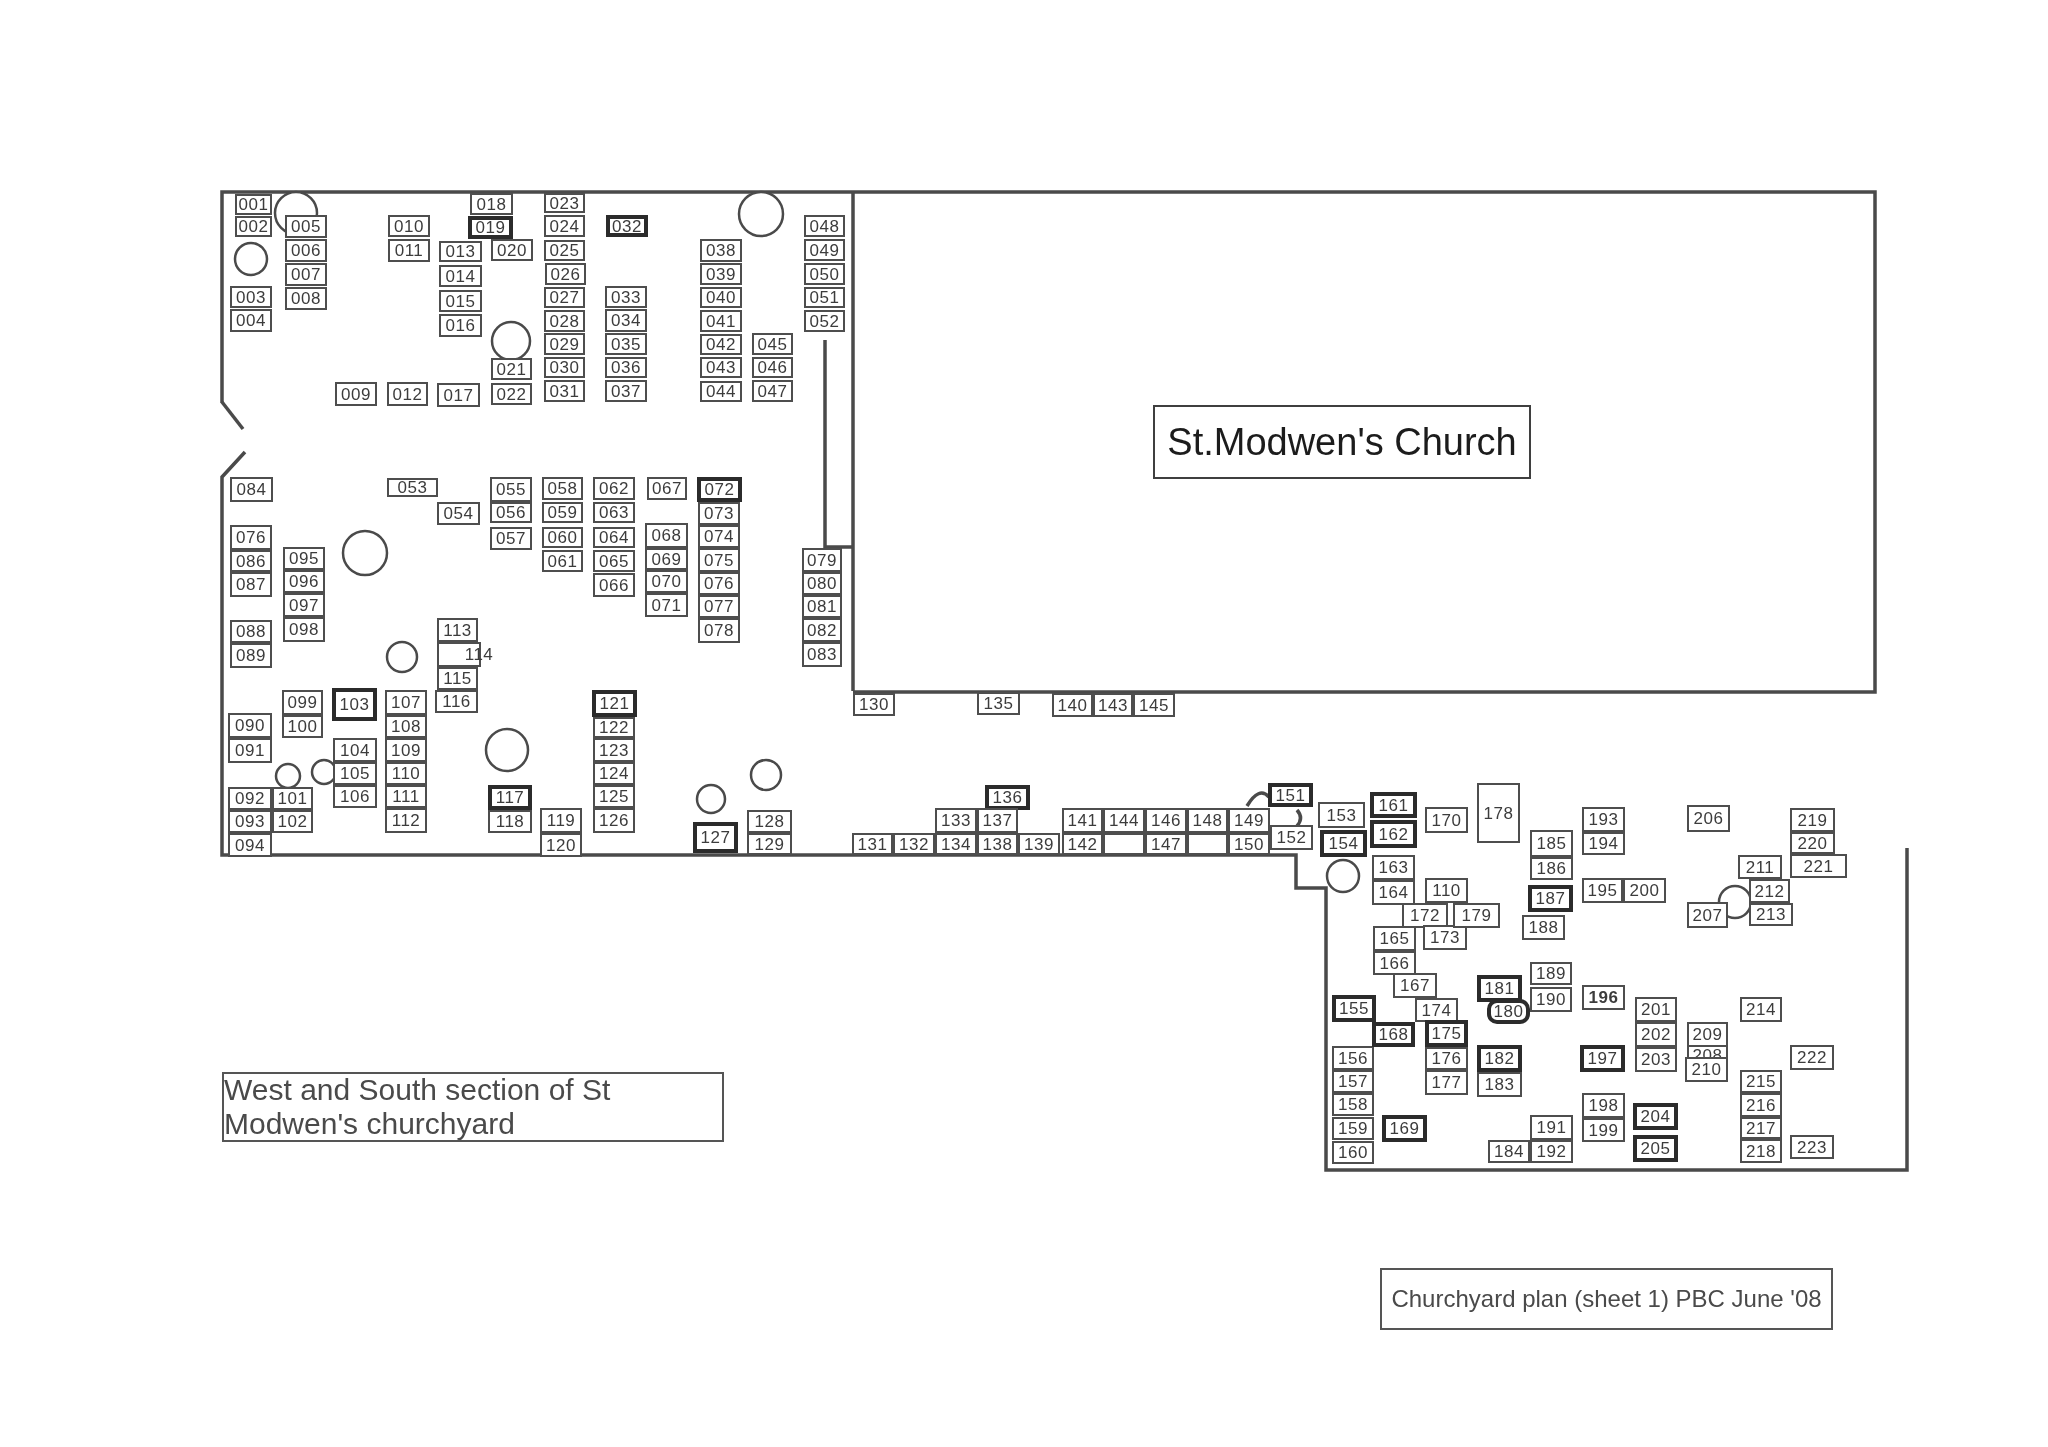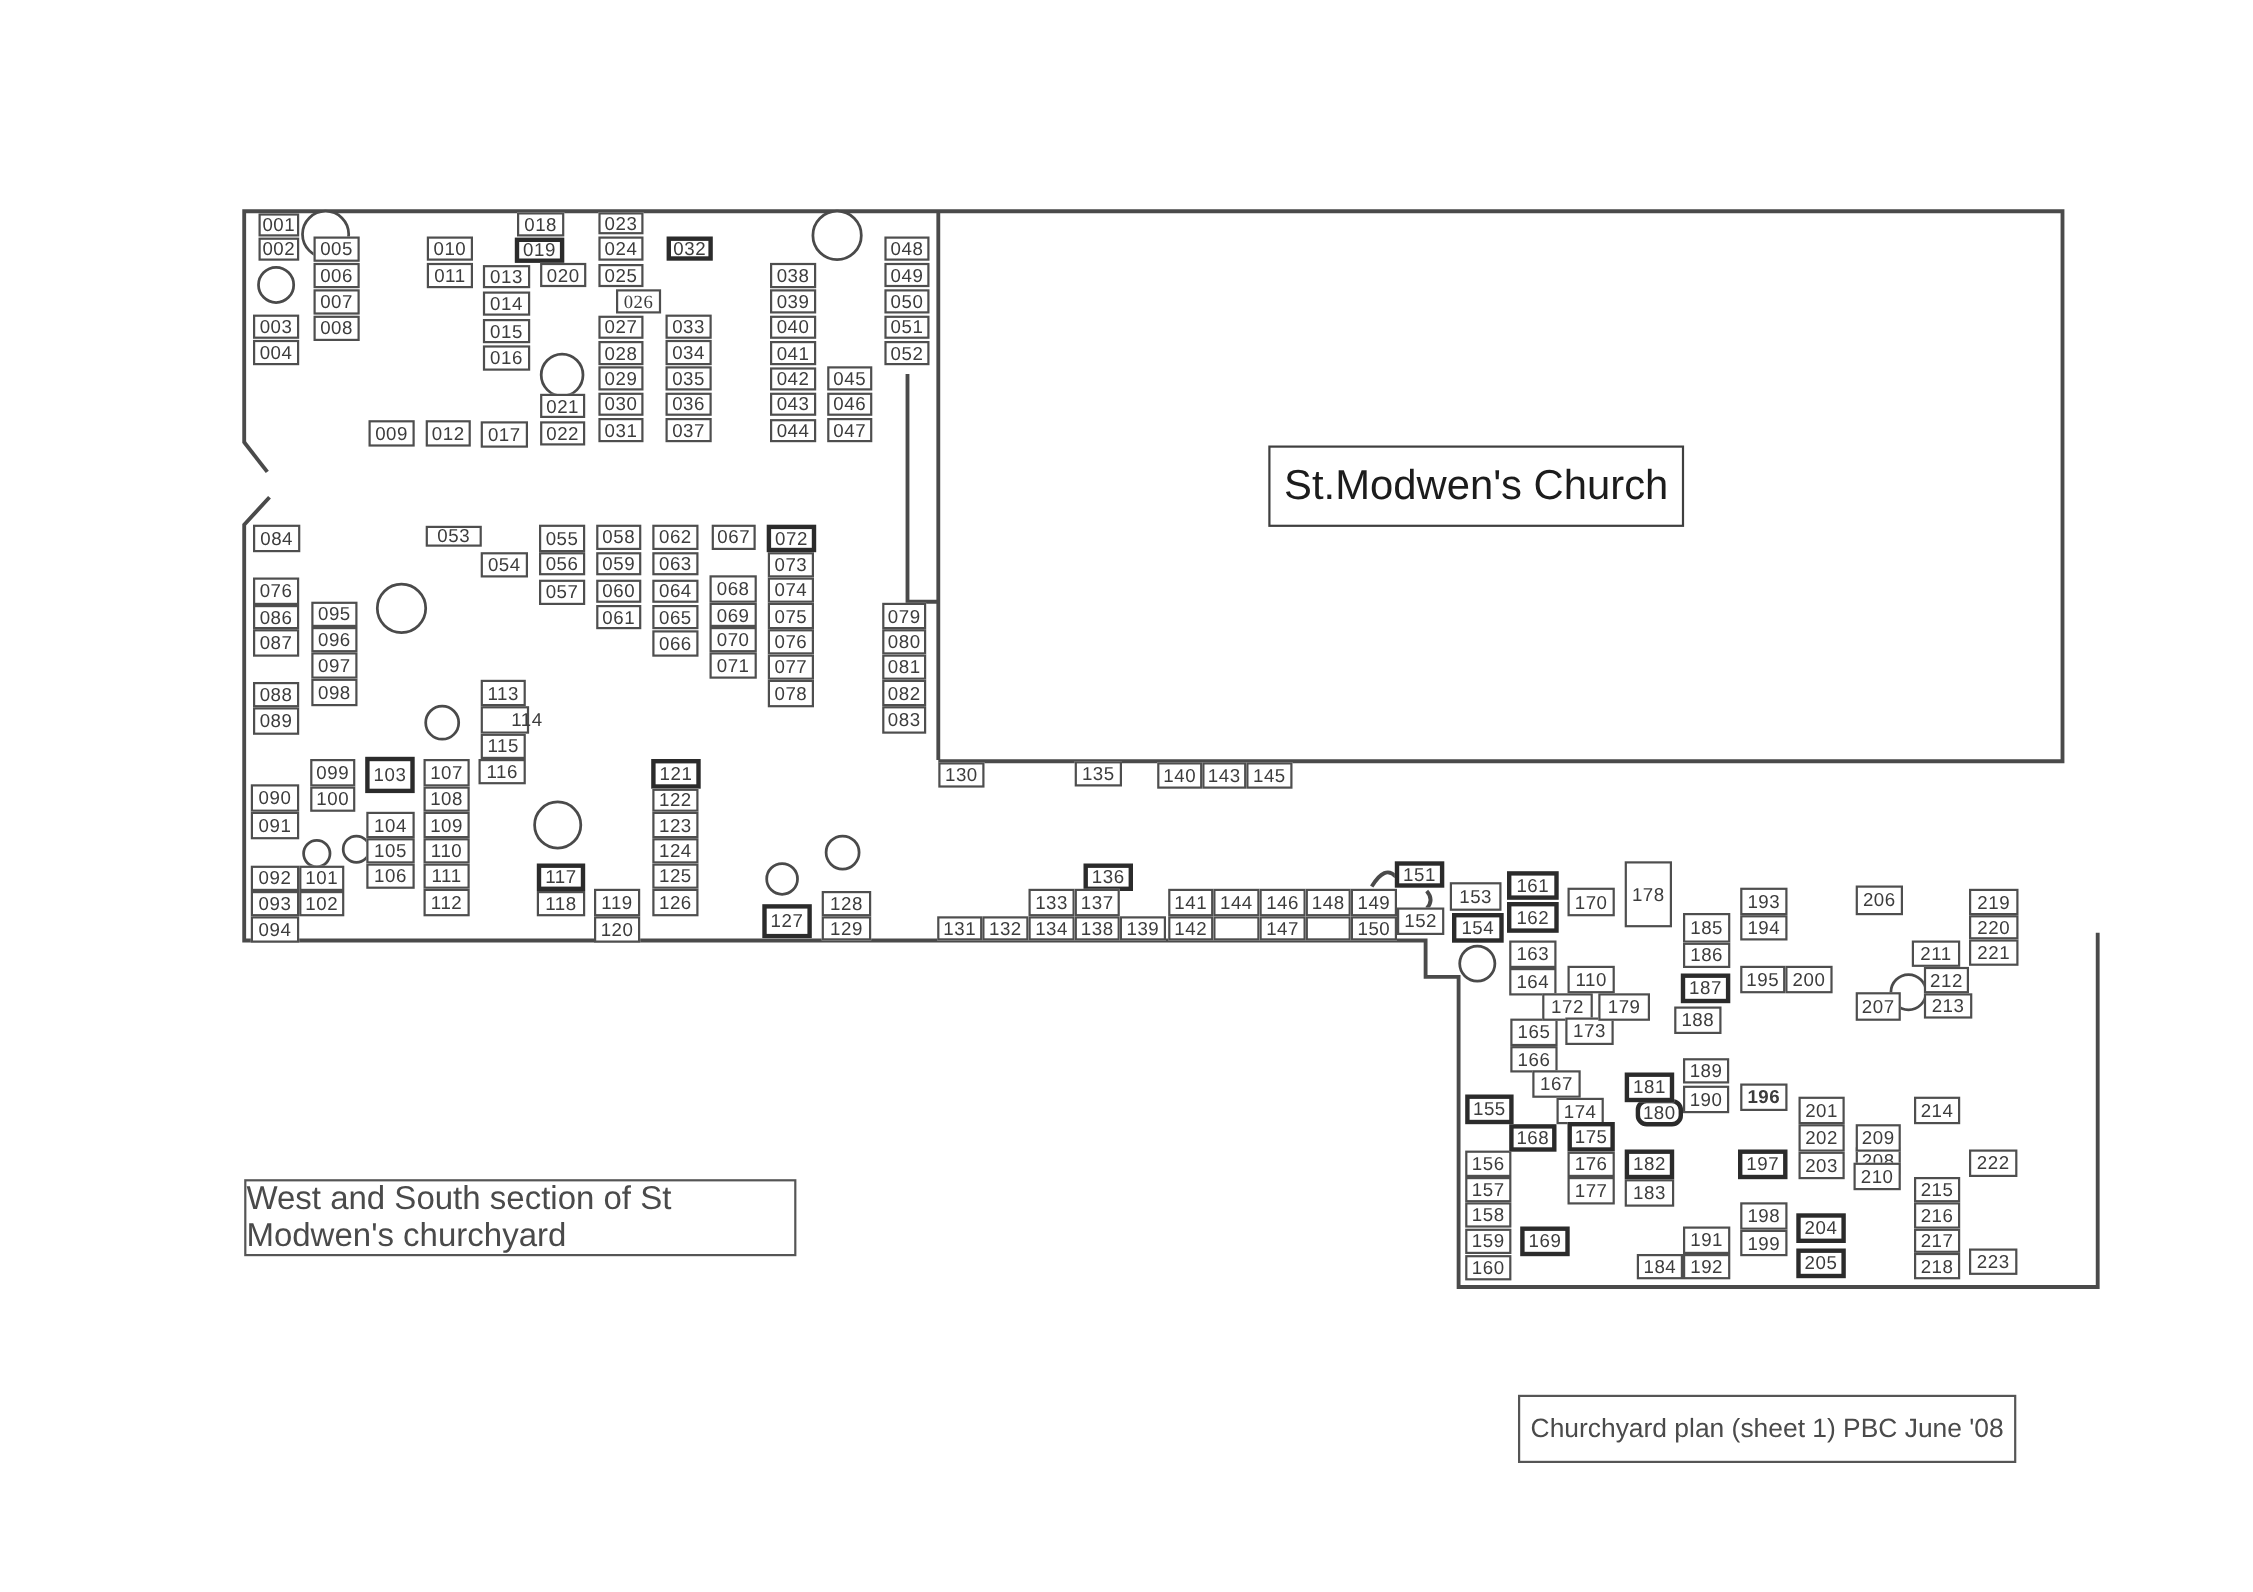--- a/index.html
+++ b/index.html
@@ -66,21 +66,21 @@
       <div class="plot" style="left: 439px; top: 314px; width: 43px; height: 23px;">016</div>
       <div class="plot" style="left: 437px; top: 383px; width: 43px; height: 24px;">017</div>
       <div class="plot" style="left: 470px; top: 193px; width: 43px; height: 22px;">018</div>
       <div class="plot bold" style="left: 468px; top: 216px; width: 45px; height: 23px;">019</div>
       <div class="plot" style="left: 491px; top: 239px; width: 42px; height: 22px;">020</div>
       <div class="plot" style="left: 491px; top: 358px; width: 41px; height: 22px;">021</div>
       <div class="plot" style="left: 491px; top: 383px; width: 41px; height: 22px;">022</div>
       <div class="plot" style="left: 544px; top: 193px; width: 41px; height: 20px;">023</div>
       <div class="plot" style="left: 544px; top: 215px; width: 41px; height: 22px;">024</div>
       <div class="plot" style="left: 544px; top: 240px; width: 41px; height: 21px;">025</div>
-      <div class="plot" style="left: 560px; top: 263px; width: 41px; height: 22px; font-family: Liberation Serif, serif;">026</div>
+      <div class="plot" style="left: 545px; top: 263px; width: 41px; height: 22px;">026</div>
       <div class="plot" style="left: 544px; top: 287px; width: 41px; height: 21px;">027</div>
       <div class="plot" style="left: 544px; top: 310px; width: 41px; height: 22px;">028</div>
       <div class="plot" style="left: 544px; top: 333px; width: 41px; height: 22px;">029</div>
       <div class="plot" style="left: 544px; top: 357px; width: 41px; height: 21px;">030</div>
       <div class="plot" style="left: 544px; top: 380px; width: 41px; height: 22px;">031</div>
       <div class="plot bold" style="left: 606px; top: 215px; width: 42px; height: 22px;">032</div>
       <div class="plot" style="left: 605px; top: 286px; width: 42px; height: 22px;">033</div>
       <div class="plot" style="left: 605px; top: 309px; width: 42px; height: 23px;">034</div>
       <div class="plot" style="left: 605px; top: 333px; width: 42px; height: 22px;">035</div>
       <div class="plot" style="left: 605px; top: 357px; width: 42px; height: 21px;">036</div>
@@ -261,21 +261,21 @@
       <div class="plot" style="left: 1738px; top: 855px; width: 44px; height: 24px;">211</div>
       <div class="plot" style="left: 1749px; top: 879px; width: 41px; height: 24px;">212</div>
       <div class="plot" style="left: 1749px; top: 903px; width: 44px; height: 23px;">213</div>
       <div class="plot" style="left: 1740px; top: 997px; width: 42px; height: 25px;">214</div>
       <div class="plot" style="left: 1740px; top: 1070px; width: 42px; height: 23px;">215</div>
       <div class="plot" style="left: 1740px; top: 1093px; width: 42px; height: 24px;">216</div>
       <div class="plot" style="left: 1740px; top: 1117px; width: 42px; height: 22px;">217</div>
       <div class="plot" style="left: 1740px; top: 1139px; width: 42px; height: 24px;">218</div>
       <div class="plot" style="left: 1790px; top: 808px; width: 45px; height: 24px;">219</div>
       <div class="plot" style="left: 1790px; top: 832px; width: 45px; height: 22px;">220</div>
-      <div class="plot" style="left: 1790px; top: 854px; width: 45px; height: 24px; text-align: right;">221</div>
+      <div class="plot" style="left: 1790px; top: 854px; width: 57px; height: 24px; text-align: right;">221</div>
       <div class="plot" style="left: 1790px; top: 1045px; width: 44px; height: 25px;">222</div>
       <div class="plot" style="left: 1790px; top: 1135px; width: 44px; height: 24px;">223</div>
     </div>
 
   <div class="label-box" id="church-label">
     <span>St.Modwen's Church</span>
   </div>
 
   <div class="label-box" id="title-label">
     <span>West and South section of St Modwen's churchyard</span>

